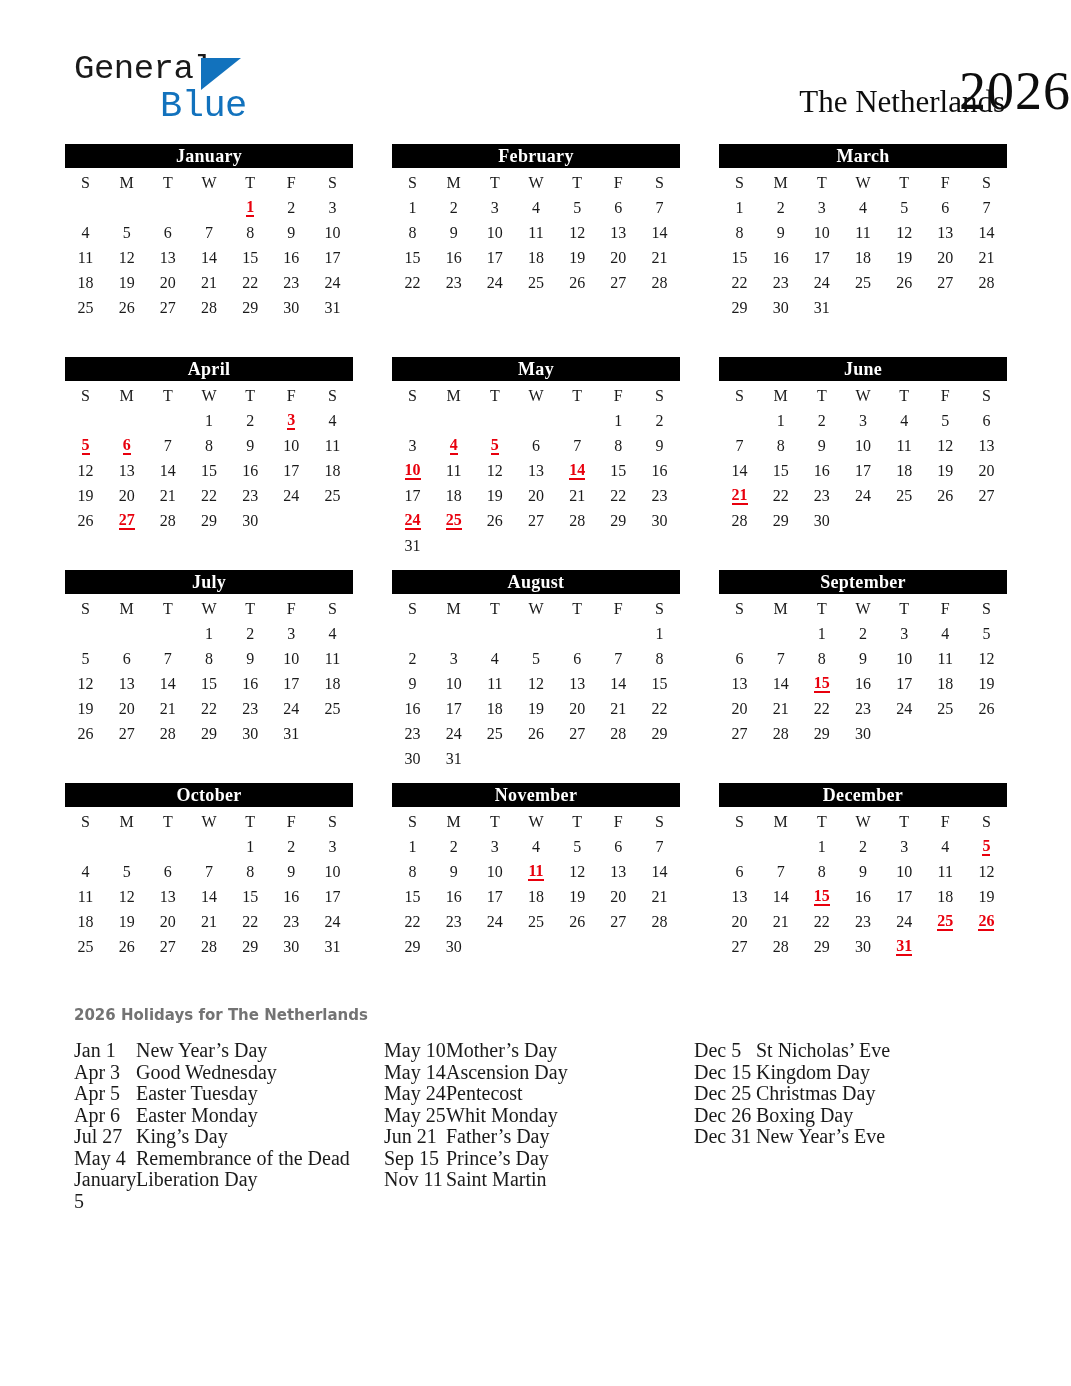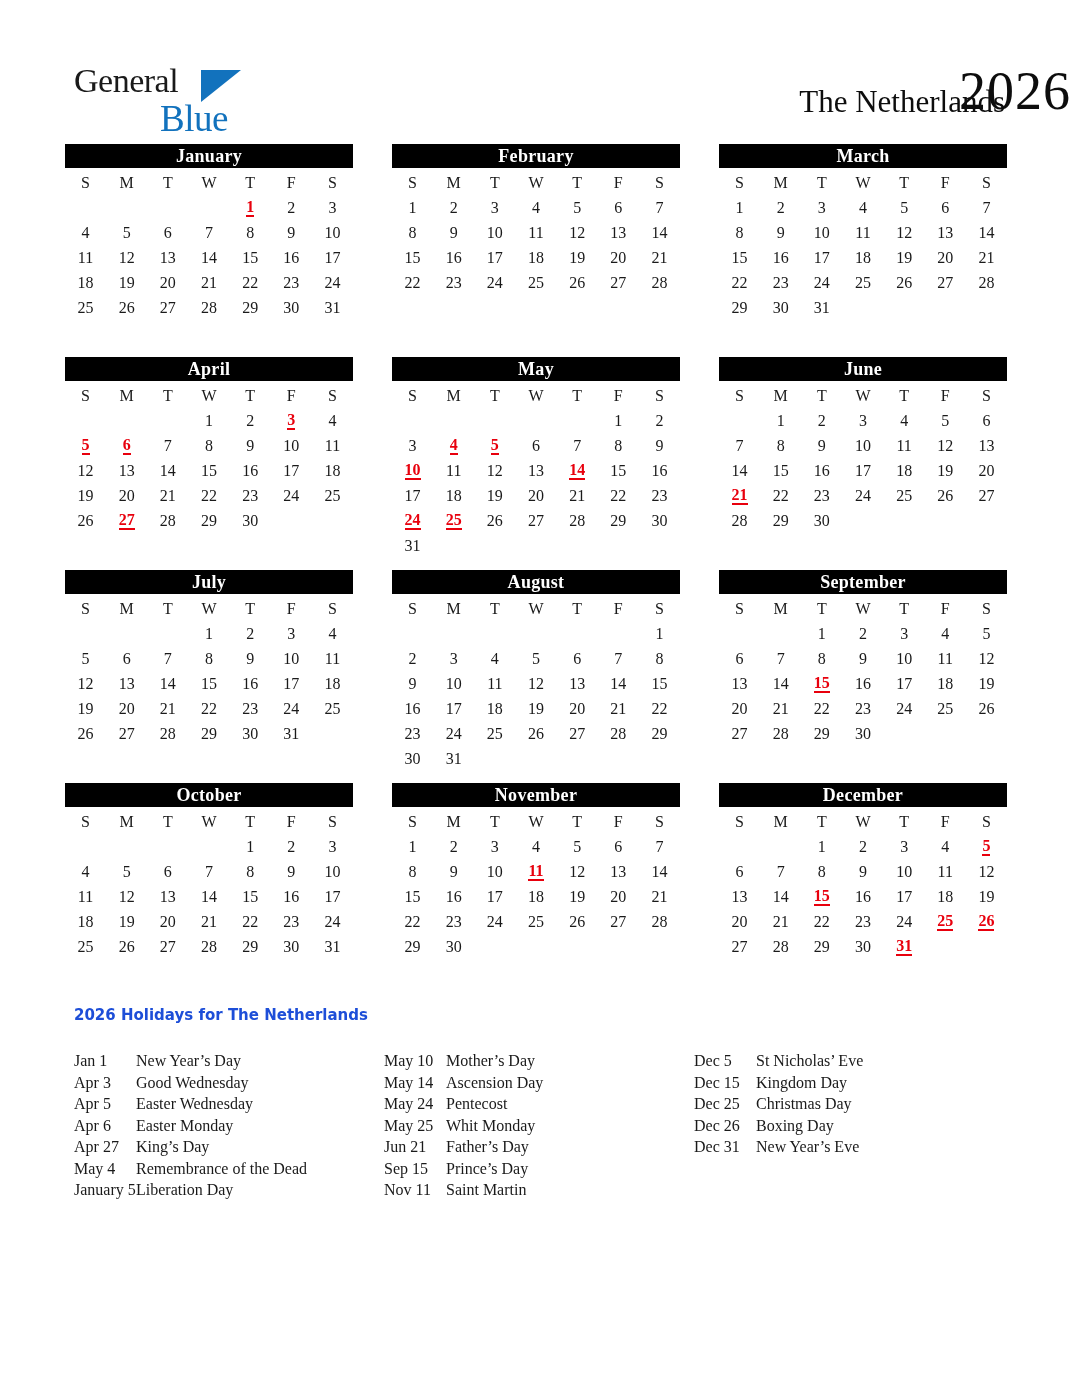--- a/index.html
+++ b/index.html
@@ -19,23 +19,23 @@
   
   .page-header {
     position: relative;
     height: 100px;
     padding: 44px 64px 0 64px;
     box-sizing: border-box;
   }
   .logo {
     position: absolute;
     left: 74px;
-    top: 64px;
+    top: 52px;
     width: 180px;
-    font-family: Liberation Serif, serif;
+    font-family: Liberation Mono, monospace;
     line-height: 1;
   }
   .logo-row1 {
     position: relative;
     font-size: 34px;
     color: #1a1a1a;
     letter-spacing: -0.5px;
     height: 38px;
   }
   .logo-triangle {
@@ -138,31 +138,31 @@
   .holidays {
     position: absolute;
     left: 74px;
     top: 1006px;
     width: 940px;
   }
   .holidays-heading {
     font-family: "DejaVu Sans", sans-serif;
     font-weight: bold;
     font-size: 15px;
-    color: #1d4ed8;
-    margin-bottom: 26px;
+    color: #737373;
+    margin-bottom: 16px;
   }
   .holiday-columns {
     display: grid;
     grid-template-columns: 310px 310px 310px;
   }
   .holiday-item {
     display: flex;
     font-family: "Liberation Serif", serif;
-    font-size: 16px;
+    font-size: 20px;
     color: #1a1a1a;
     line-height: 21.5px;
   }
   .holiday-date {
     width: 62px;
     flex: 0 0 62px;
   }
   .holiday-name {
     flex: 1;
   }
@@ -957,28 +957,28 @@
         <div class="holiday-item">
           <div class="holiday-date">Jan 1</div>
           <div class="holiday-name">New Year’s Day</div>
         </div>
         <div class="holiday-item">
           <div class="holiday-date">Apr 3</div>
           <div class="holiday-name">Good Wednesday</div>
         </div>
         <div class="holiday-item">
           <div class="holiday-date">Apr 5</div>
-          <div class="holiday-name">Easter Wednesday</div>
+          <div class="holiday-name">Easter Tuesday</div>
         </div>
         <div class="holiday-item">
           <div class="holiday-date">Apr 6</div>
           <div class="holiday-name">Easter Monday</div>
         </div>
         <div class="holiday-item">
-          <div class="holiday-date">Apr 27</div>
+          <div class="holiday-date">Jul 27</div>
           <div class="holiday-name">King’s Day</div>
         </div>
         <div class="holiday-item">
           <div class="holiday-date">May 4</div>
           <div class="holiday-name">Remembrance of the Dead</div>
         </div>
         <div class="holiday-item">
           <div class="holiday-date">January 5</div>
           <div class="holiday-name">Liberation Day</div>
         </div>

